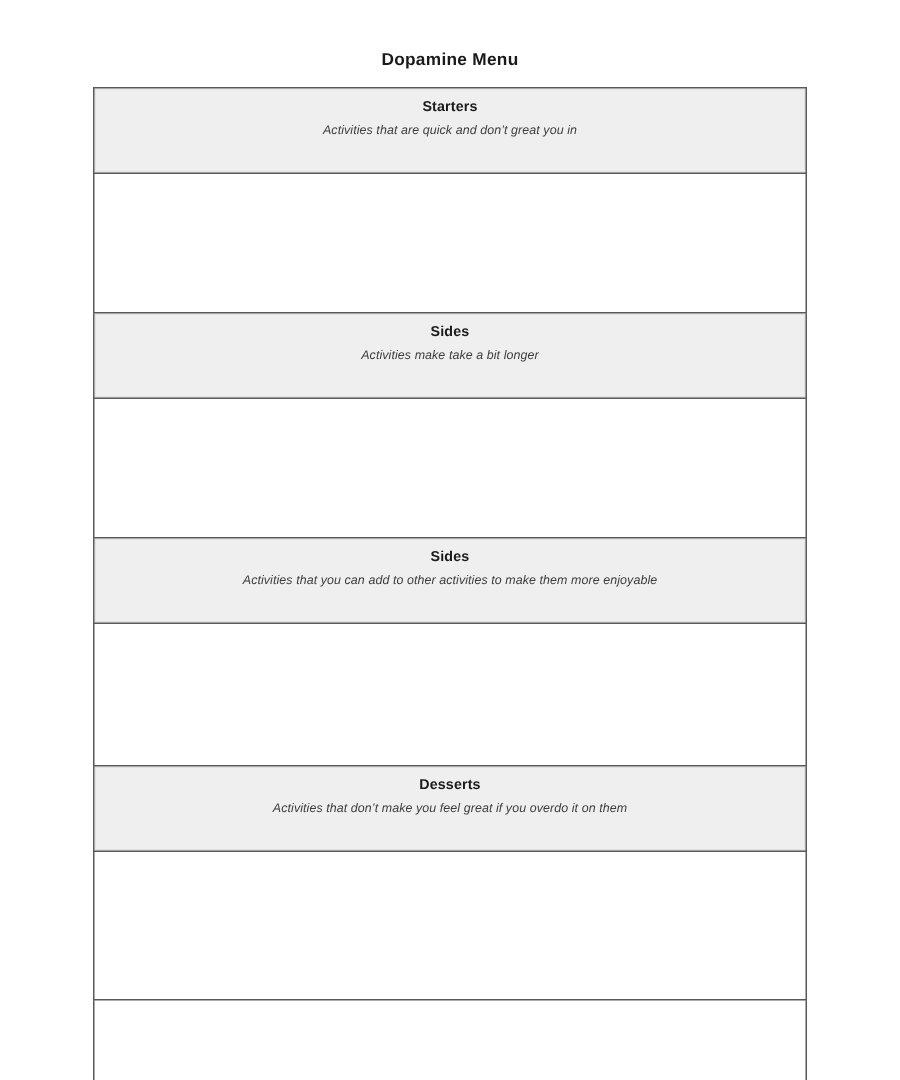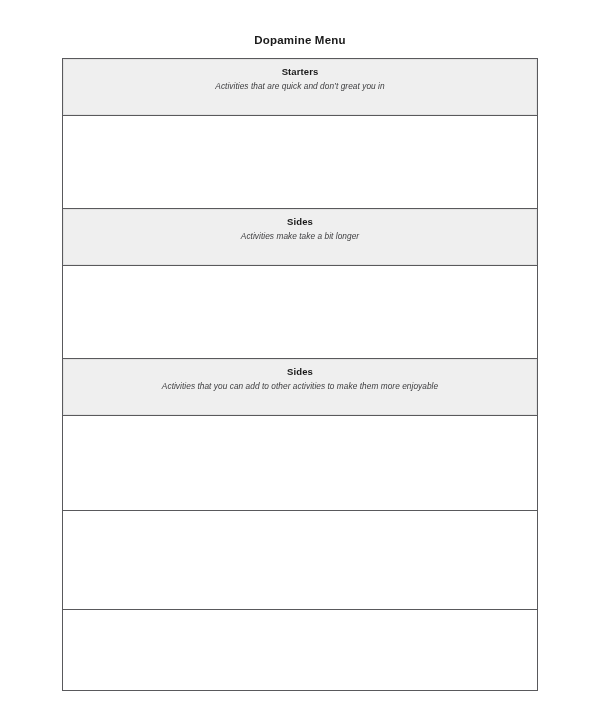--- a/index.html
+++ b/index.html
@@ -116,20 +116,26 @@
           <div class="section-desc">Activities that you can add to other activities to make them more enjoyable</div>
         </td>
       </tr>
       <tr>
         <td class="section-body" style="height:94px">
           <span class="body-fill"></span>
         </td>
       </tr>
 
       <tr>
+        <td class="section-header">
+          <div class="section-name">Desserts</div>
+          <div class="section-desc">Activities that don’t make you feel great if you overdo it on them</div>
+        </td>
+      </tr>
+      <tr>
         <td class="section-body" style="height:98px">
           <span class="body-fill"></span>
         </td>
       </tr>
 
       <tr>
         <td class="section-body" style="height:80px">
           <span class="body-fill"></span>
         </td>
       </tr>

